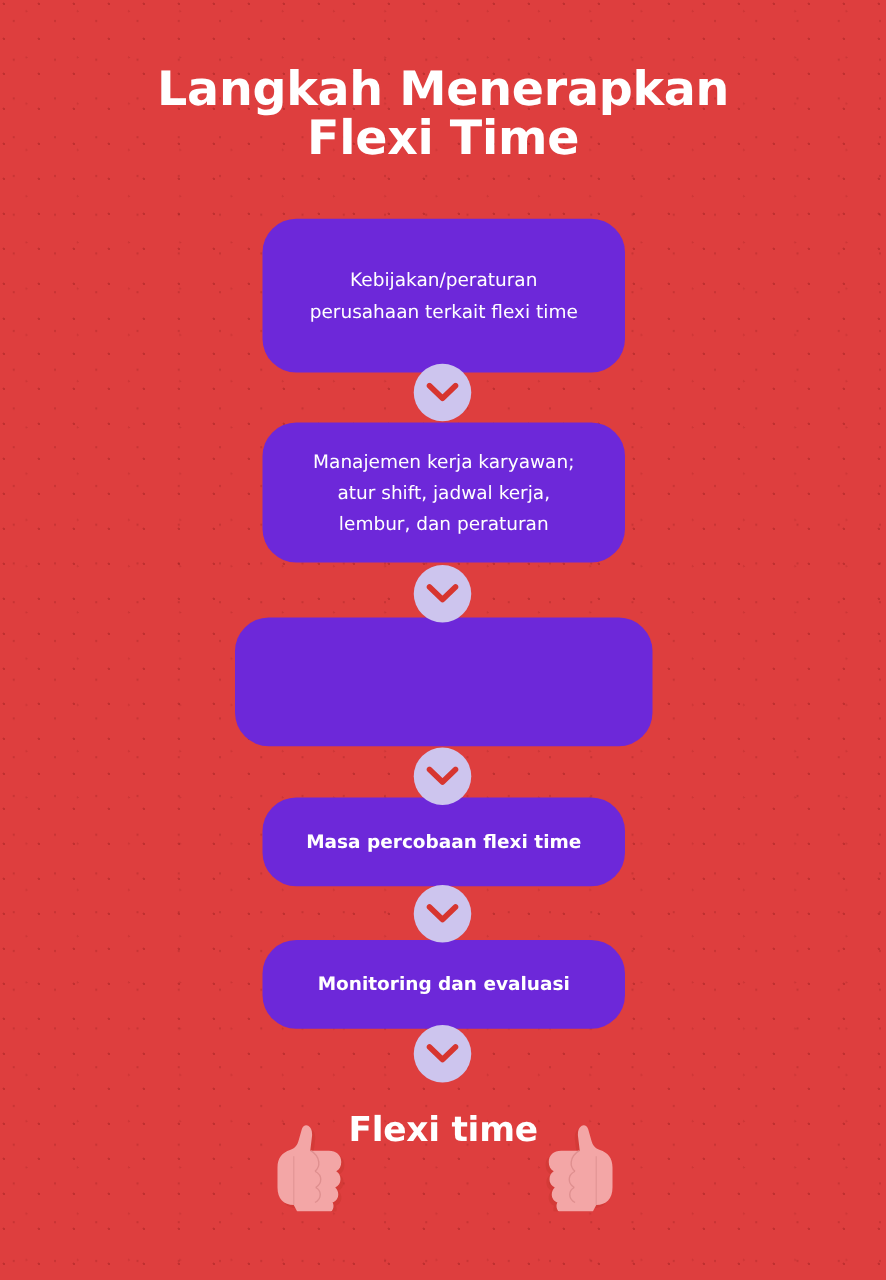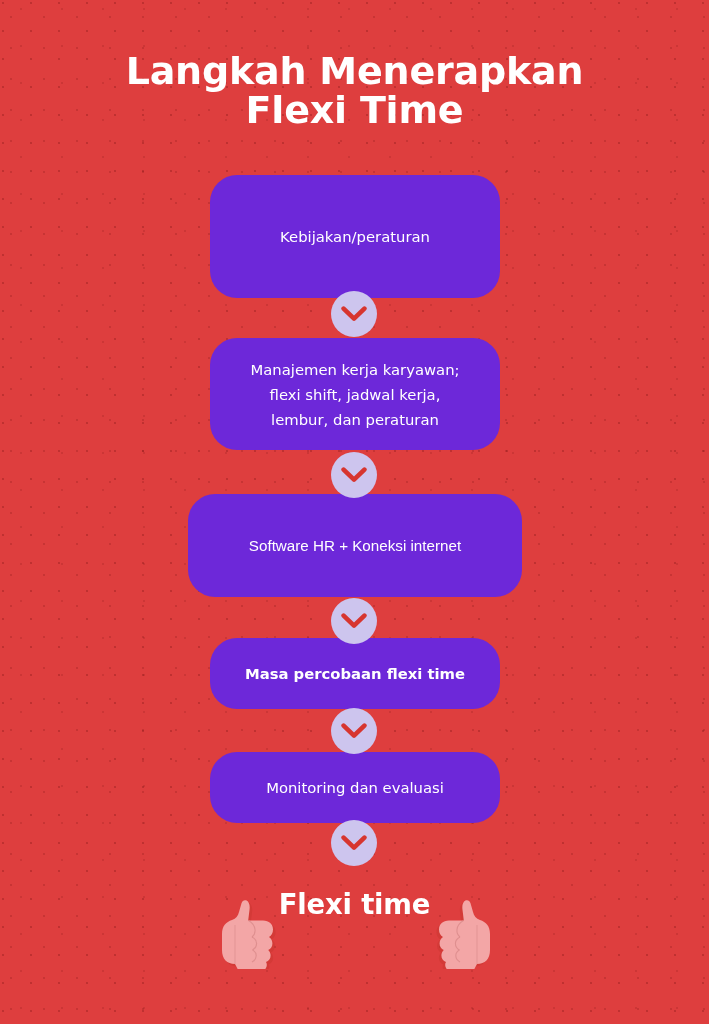--- a/index.html
+++ b/index.html
@@ -62,21 +62,21 @@
     padding: 0 16px;
     z-index: 2;
   }
   .step-box .txt { display: block; width: 100%; }
   .step-line { display: block; }
 
   #box-1 { left: 210px; top: 175px;  width: 290px; height: 123px; }
   #box-2 { left: 210px; top: 338px;  width: 290px; height: 112px; }
   #box-3 { left: 188px; top: 494px;  width: 334px; height: 103px; font-family: "Liberation Sans", sans-serif; font-size: 15.2px; }
   #box-4 { left: 210px; top: 638px;  width: 290px; height: 71px; font-weight: bold;  }
-  #box-5 { left: 210px; top: 752px;  width: 290px; height: 71px;  }
+  #box-5 { left: 210px; top: 752px;  width: 290px; height: 71px; font-weight: bold;  }
 
   
   .chevron {
     position: absolute;
     width: 46px;
     height: 46px;
     border-radius: 50%;
     background: #cdc5ee;
     display: flex;
     align-items: center;
@@ -127,50 +127,50 @@
 <div id="poster"></div>
 
 <div class="title">
   <span class="title-line">Langkah Menerapkan</span>
   <span class="title-line">Flexi Time</span>
 </div>
 
 <div class="step-box" id="box-1">
   <span class="txt">
     <span class="step-line">Kebijakan/peraturan</span>
+    <span class="step-line">perusahaan terkait flexi time</span>
   </span>
 </div>
 
 <div class="chevron" id="chev-1">
   <span>
     <svg width="26" height="16" viewBox="0 0 26 16" fill="none" xmlns="http://www.w3.org/2000/svg">
       <path d="M2.6 2.6 L13 12.6 L23.4 2.6" stroke="#d7352f" stroke-width="4.6" stroke-linecap="round" stroke-linejoin="round"></path>
     </svg>
   </span>
 </div>
 
 <div class="step-box" id="box-2">
   <span class="txt">
     <span class="step-line">Manajemen kerja karyawan;</span>
-    <span class="step-line">flexi shift, jadwal kerja,</span>
+    <span class="step-line">atur shift, jadwal kerja,</span>
     <span class="step-line">lembur, dan peraturan</span>
   </span>
 </div>
 
 <div class="chevron" id="chev-2">
   <span>
     <svg width="26" height="16" viewBox="0 0 26 16" fill="none" xmlns="http://www.w3.org/2000/svg">
       <path d="M2.6 2.6 L13 12.6 L23.4 2.6" stroke="#d7352f" stroke-width="4.6" stroke-linecap="round" stroke-linejoin="round"></path>
     </svg>
   </span>
 </div>
 
 <div class="step-box" id="box-3">
   <span class="txt">
-    <span class="step-line">Software HR + Koneksi internet</span>
   </span>
 </div>
 
 <div class="chevron" id="chev-3">
   <span>
     <svg width="26" height="16" viewBox="0 0 26 16" fill="none" xmlns="http://www.w3.org/2000/svg">
       <path d="M2.6 2.6 L13 12.6 L23.4 2.6" stroke="#d7352f" stroke-width="4.6" stroke-linecap="round" stroke-linejoin="round"></path>
     </svg>
   </span>
 </div>

